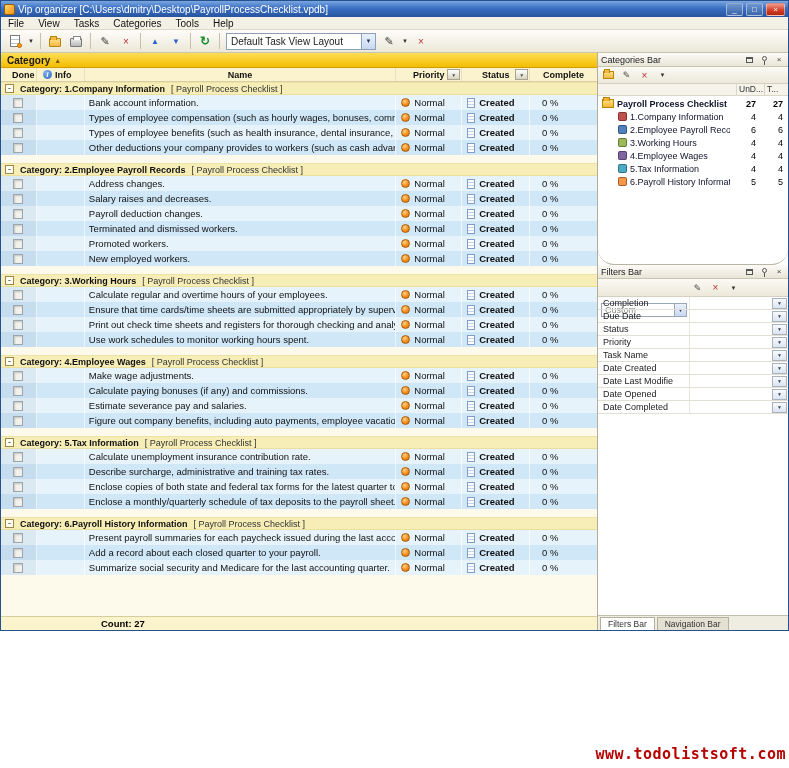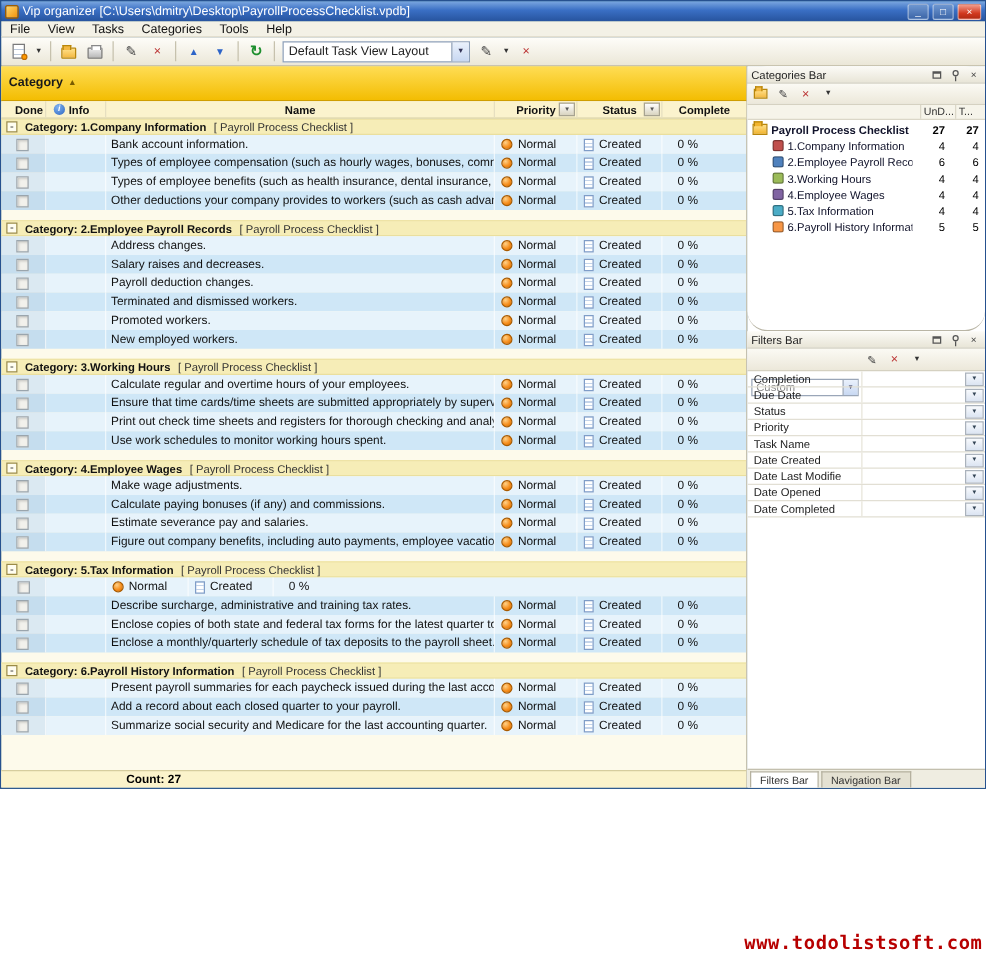--- a/index.html
+++ b/index.html
@@ -33,21 +33,21 @@
   .glyph-blue { color:#2d64c8; font-size:8px; }
   .glyph-red { color:#b33; font-size:10px; }
   .combo { display:flex; align-items:center; width:150px; height:17px; background:#fff; border:1px solid #8ea0b8; font-size:10px; padding-left:4px; color:#222; margin:0 2px; }
   .combo-arrow { margin-left:auto; width:14px; height:15px; background:linear-gradient(#eaf1fc,#c8d8f2); border-left:1px solid #8ea0b8; display:flex; align-items:center; justify-content:center; font-size:6px; color:#335; }
 
   
   .main { flex:1; display:flex; min-height:0; }
 
   
   .grid-panel { width:597px; display:flex; flex-direction:column; background:#fdfaeb; border-right:1px solid #b3ae9c; flex:0 0 auto; }
-  .group-band { height:28px; background:linear-gradient(#ffdd55,#f3bd02); border-bottom:1px solid #cf9e00; display:flex; align-items:center; gap:4px; padding-left:6px; font-size:10px; font-weight:bold; color:#1a1a1a; flex:0 0 auto; }
+  .group-band { height:15px; background:linear-gradient(#ffdd55,#f3bd02); border-bottom:1px solid #cf9e00; display:flex; align-items:center; gap:4px; padding-left:6px; font-size:10px; font-weight:bold; color:#1a1a1a; flex:0 0 auto; }
   .sort-ind { font-size:7px; color:#7a5c00; }
   .col-headers { height:14px; display:flex; background:#fbf3cd; border-bottom:1px solid #d8d0a4; font-size:9px; font-weight:bold; color:#111; flex:0 0 auto; }
   .ch { display:flex; align-items:center; border-right:1px solid #e6dfc0; position:relative; }
   .ch.done { width:36px; padding-left:11px; }
   .ch.info { width:48px; gap:3px; padding-left:6px; }
   .info-badge { width:9px; height:9px; border-radius:50%; background:radial-gradient(circle at 35% 30%,#7fb2f0,#2f66c0); color:#fff; font-size:7px; font-style:italic; font-weight:bold; display:flex; align-items:center; justify-content:center; }
   .ch.name { width:312px; justify-content:center; }
   .ch.priority { width:66px; justify-content:center; }
   .ch.status { width:68px; justify-content:center; }
   .ch.complete { width:67px; justify-content:center; border-right:none; }
@@ -62,21 +62,21 @@
   .task-row { height:15px; display:flex; font-size:9.5px; color:#111; }
   .task-row.light { background:#e7f3fb; }
   .task-row.dark  { background:#cfe7f7; }
   .tc { border-right:1px solid rgba(255,255,255,.65); display:flex; align-items:center; }
   .tc.done { width:36px; justify-content:center; background:rgba(90,115,140,.08); }
   .cbx { width:10px; height:10px; background:#f2f1ec; border:1px solid #9aa5ad; box-shadow:inset 1px 1px 2px rgba(0,0,0,.18); }
   .tc.info { width:48px; }
   .tc.name { width:312px; padding-left:4px; white-space:nowrap; overflow:hidden; }
   .tc.priority { width:66px; padding-left:5px; gap:4px; }
   .pri-ball { width:9px; height:9px; border-radius:50%; background:radial-gradient(circle at 35% 30%,#ffd187,#f78f1e 55%,#cf6a00); border:1px solid #a95b00; flex:0 0 auto; }
-  .tc.status { width:68px; padding-left:5px; gap:4px; }
+  .tc.status { width:68px; padding-left:5px; gap:4px;font-weight:bold; }
   .st-page { width:8px; height:10px; background:#fff; border:1px solid #7f9dc8; background-image:repeating-linear-gradient(180deg, transparent 0 2px, #c4d4ea 2px 3px); flex:0 0 auto; }
   .tc.complete { width:67px; padding-left:12px; border-right:none; }
   .group-gap { height:8px; }
 
   .grid-footer { height:14px; background:#fbf3cb; border-top:1px solid #d6cd9e; display:flex; align-items:center; font-size:9.5px; font-weight:bold; flex:0 0 auto; }
   .count-label { margin-left:100px; }
 
   
   .right-panel { flex:1; display:flex; flex-direction:column; background:#fff; min-width:0; }
   .panel-caption { height:14px; background:linear-gradient(#fcfbf7,#e8e5d7); border-bottom:1px solid #c9c5b5; display:flex; align-items:center; font-size:9px; color:#222; padding:0 3px; gap:3px; flex:0 0 auto; }
@@ -570,20 +570,21 @@
           <div class="group-header">
     <span class="collapse-box">-</span>
     <span class="g-label">Category: 5.Tax Information</span>
     <span class="g-suffix">[ Payroll Process Checklist ]</span>
   </div>
           <div class="task-row light">
     <span class="tc done">
               <span class="cbx"></span>
             </span>
     <span class="tc info"></span>
+    <span class="tc name">Calculate unemployment insurance contribution rate.</span>
     <span class="tc priority">
               <span class="pri-ball"></span>
               <span>Normal</span>
             </span>
     <span class="tc status">
               <span class="st-page"></span>
               <span>Created</span>
             </span>
     <span class="tc complete">
               <span>0 %</span>

